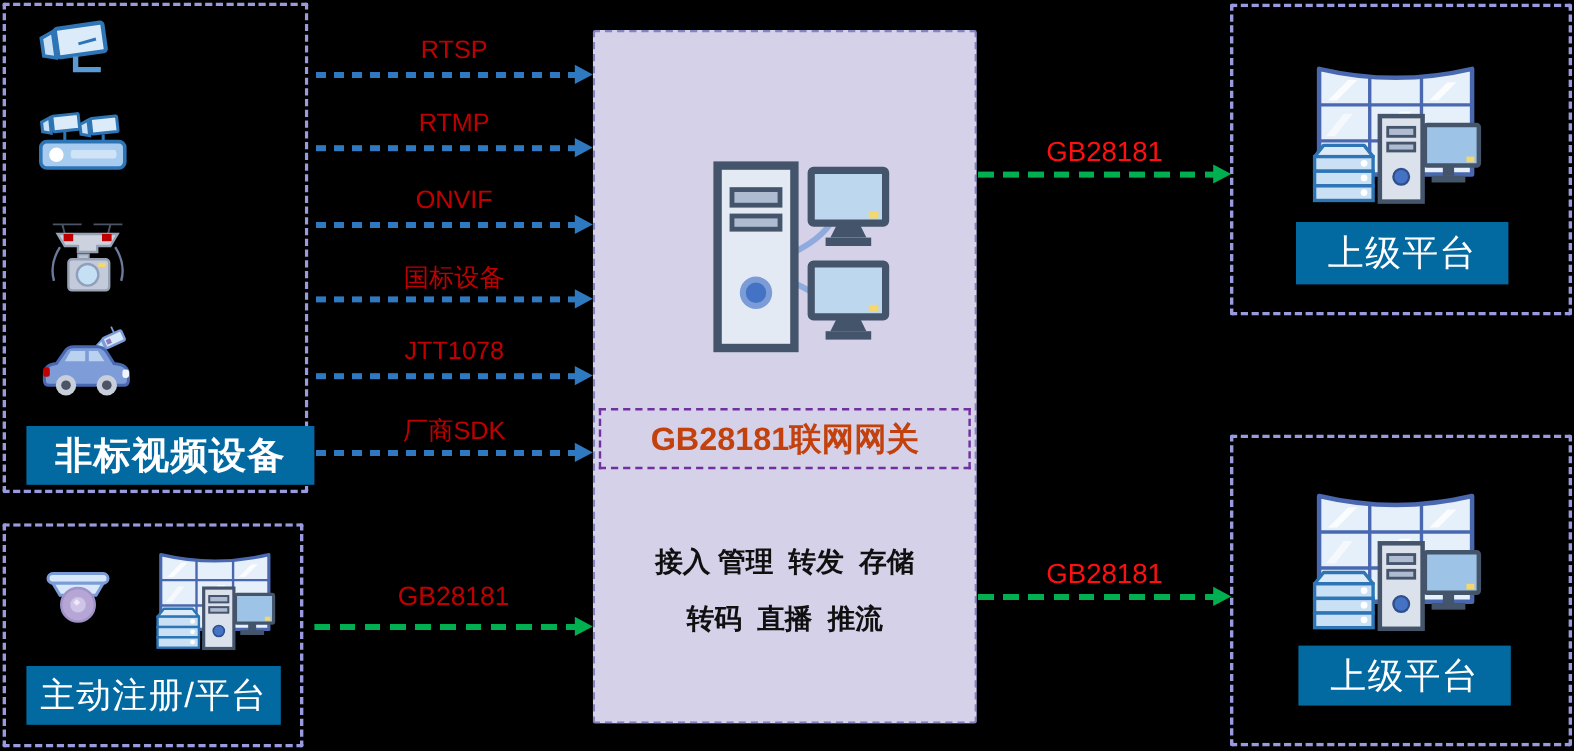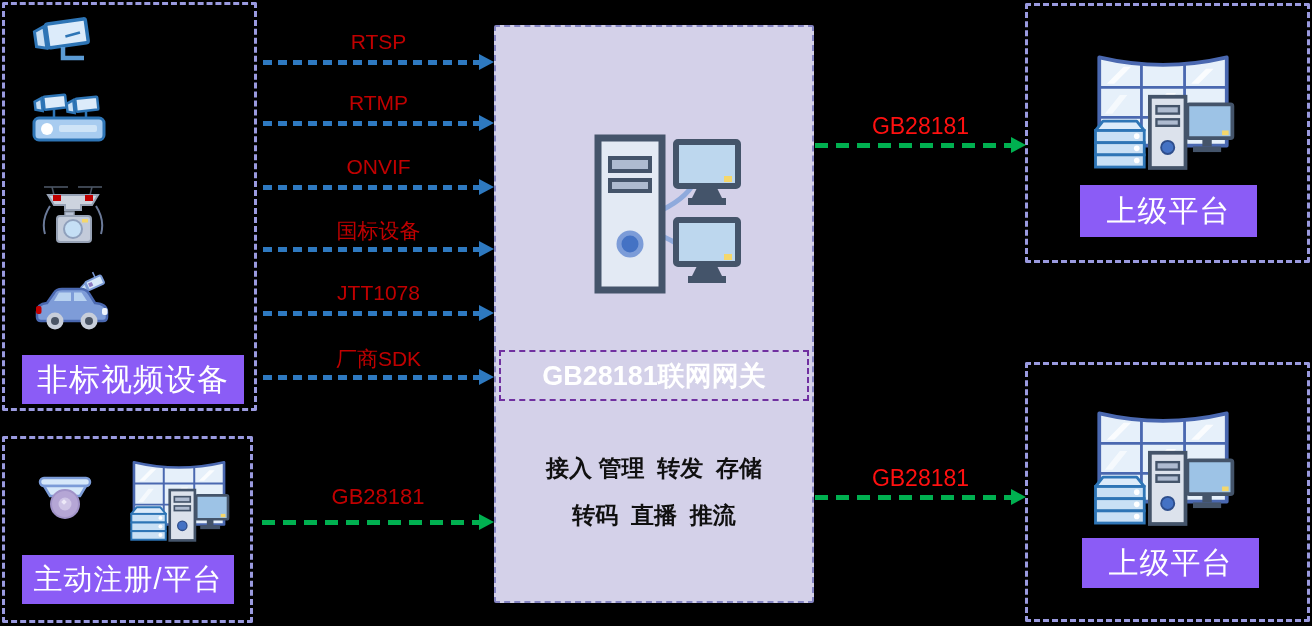--- a/index.html
+++ b/index.html
@@ -8,29 +8,29 @@
 
   
   .dbox{position:absolute;border:3px dashed #9A9ADF;box-sizing:border-box;border-radius:2px;}
   #box-left-top{left:2px;top:2px;width:255px;height:409px;}
   #box-left-bottom{left:2px;top:436px;width:251px;height:187px;}
   #box-right-top{left:1025px;top:3px;width:285px;height:260px;}
   #box-right-bottom{left:1025px;top:362px;width:285px;height:260px;}
   #box-gateway{left:494px;top:25px;width:320px;height:578px;background:#D4D1E9;border:2px dashed #8484C2;}
 
   
-  .badge{position:absolute;background:#8b5cf6;color:#fff;display:flex;align-items:center;justify-content:center;letter-spacing:1px;}
-  #badge-left-top{left:22px;top:355px;width:222px;height:49px;font-size:31px;}
+  .badge{position:absolute;background:#0369a1;color:#fff;display:flex;align-items:center;justify-content:center;letter-spacing:1px;}
+  #badge-left-top{left:22px;top:355px;width:240px;height:49px;font-size:31px;font-weight:bold;}
   #badge-left-bottom{left:22px;top:555px;width:212px;height:49px;font-size:29px;}
   #badge-right-top{left:1080px;top:185px;width:177px;height:52px;font-size:30px;}
   #badge-right-bottom{left:1082px;top:538px;width:177px;height:50px;font-size:30px;}
 
   
-  .inner-title{position:absolute;left:499px;top:350px;width:310px;height:51px;border:2px dashed #7030A0;box-sizing:border-box;
-    display:flex;align-items:center;justify-content:center;font-weight:bold;font-size:27px;color:#ffffff;}
+  .inner-title{position:absolute;left:499px;top:340px;width:310px;height:51px;border:2px dashed #7030A0;box-sizing:border-box;
+    display:flex;align-items:center;justify-content:center;font-weight:bold;font-size:27px;color:#c2410c;}
   .features{position:absolute;left:494px;width:320px;text-align:center;font-weight:bold;font-size:23px;color:#101010;white-space:pre;}
   #features-1{top:453px;}
   #features-2{top:500px;}
 
   
   .arrow-group{position:absolute;height:0;}
   .dash-line{position:absolute;left:0;right:13px;top:0;height:5px;}
   .dash-blue{background:repeating-linear-gradient(90deg,#2E79C0 0 9px,transparent 9px 15px);}
   .dash-green{background:repeating-linear-gradient(90deg,#00B050 0 13px,transparent 13px 21px);}
   .head{position:absolute;right:0;top:-6px;width:0;height:0;border-top:8px solid transparent;border-bottom:8px solid transparent;}

